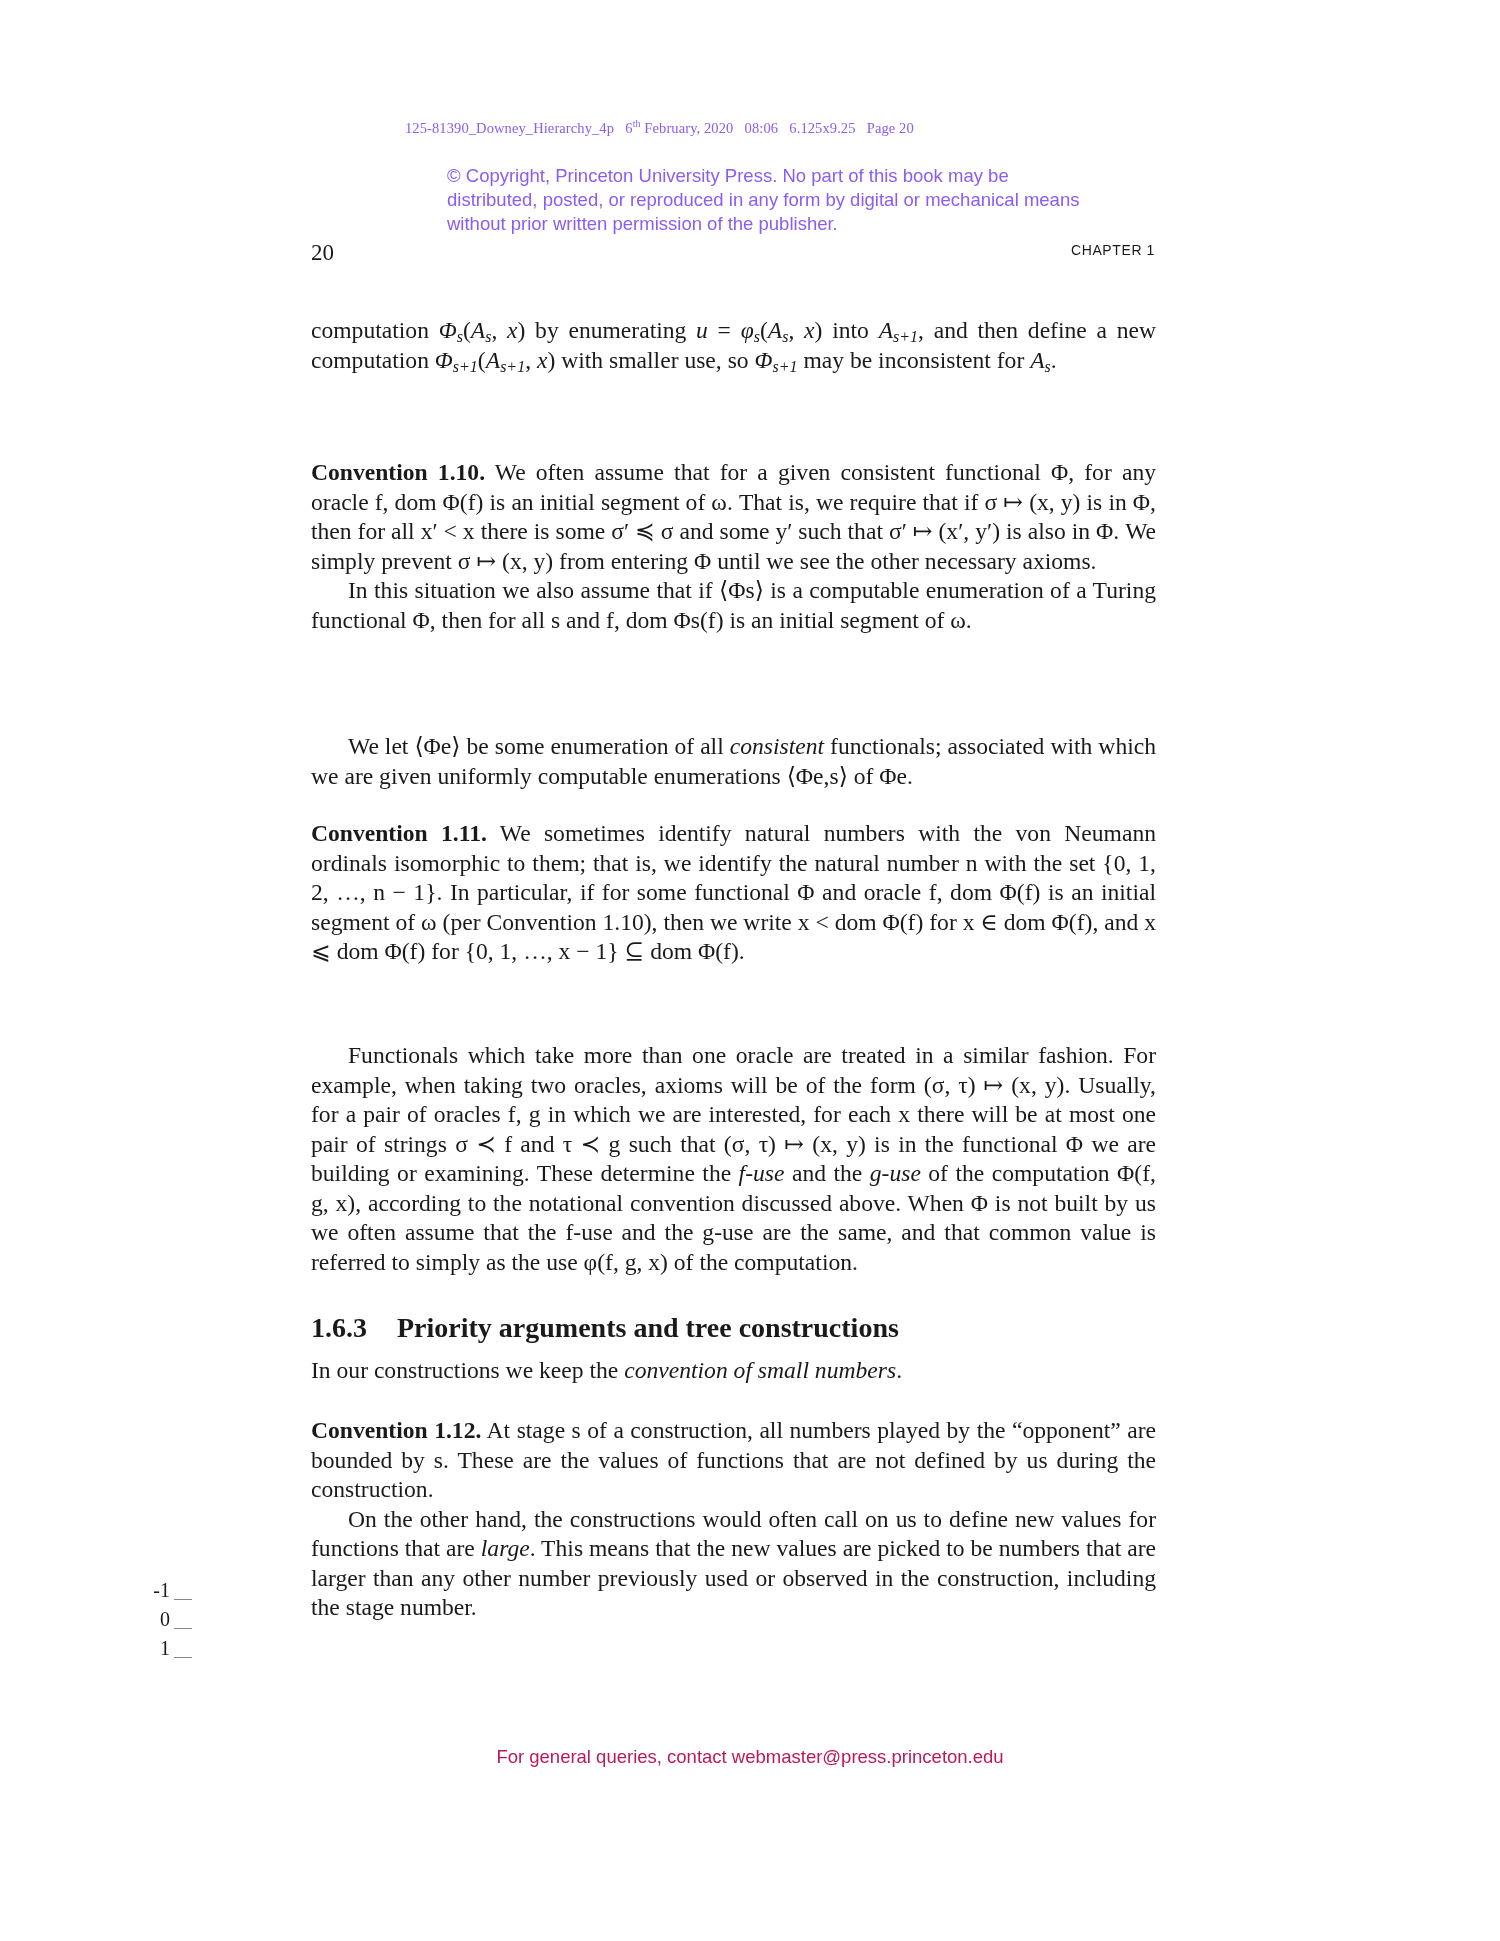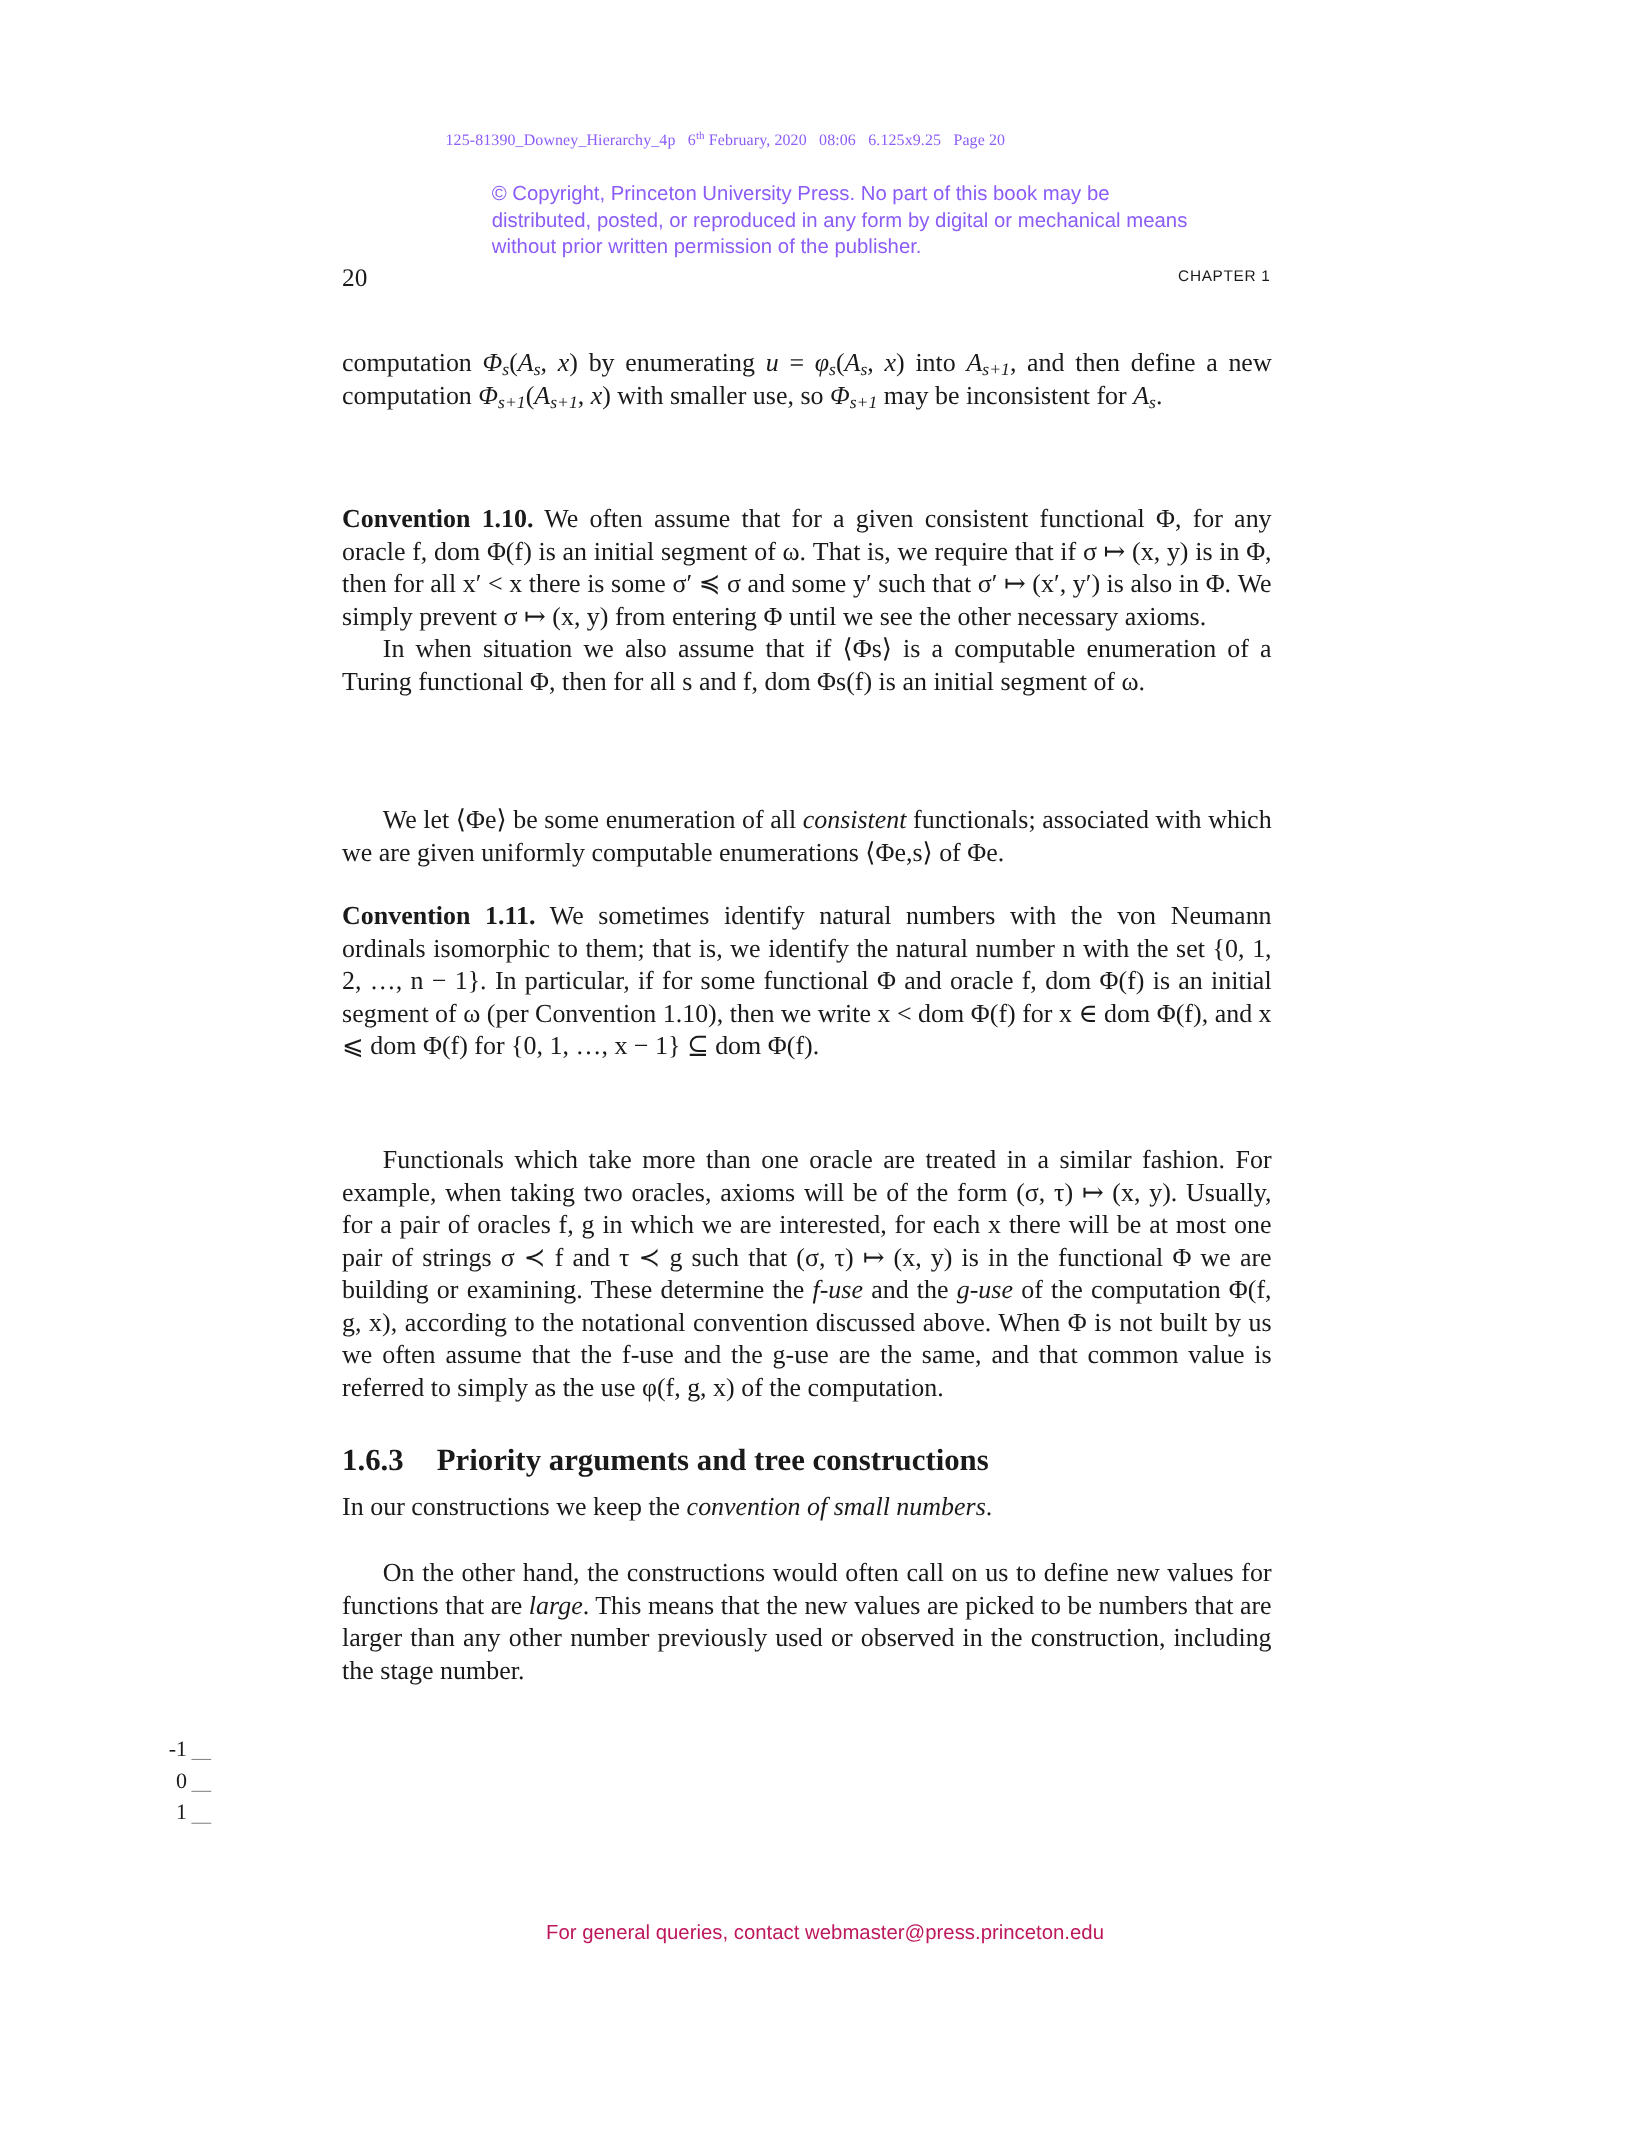--- a/index.html
+++ b/index.html
@@ -43,21 +43,21 @@
 
 <div class="abs page-num lserif">20</div>
 <div class="abs chapter sans">CHAPTER 1</div>
 
 <div class="abs body-text lserif" style="top:316px;">
   <p>computation <span class="m">Φ<sub>s</sub></span>(<span class="m">A<sub>s</sub></span>, <span class="m">x</span>) by enumerating <span class="m">u</span> = <span class="m">φ<sub>s</sub></span>(<span class="m">A<sub>s</sub></span>, <span class="m">x</span>) into <span class="m">A<sub>s+1</sub></span>, and then define a new computation <span class="m">Φ<sub>s+1</sub></span>(<span class="m">A<sub>s+1</sub></span>, <span class="m">x</span>) with smaller use, so <span class="m">Φ<sub>s+1</sub></span> may be inconsistent for <span class="m">A<sub>s</sub></span>.</p>
 </div>
 
 <div class="abs body-text lserif" style="top:434px;margin-top:24px;">
   <p><b>Convention 1.10.</b> <span>We often assume that for a given consistent functional Φ, for any oracle f, dom Φ(f) is an initial segment of ω. That is, we require that if σ ↦ (x, y) is in Φ, then for all x′ &lt; x there is some σ′ ≼ σ and some y′ such that σ′ ↦ (x′, y′) is also in Φ. We simply prevent σ ↦ (x, y) from entering Φ until we see the other necessary axioms.</span></p>
-  <p class="indent">In when situation we also assume that if ⟨Φs⟩ is a computable enumeration of a Turing functional Φ, then for all s and f, dom Φs(f) is an initial segment of ω.</p>
+  <p class="indent">In this situation we also assume that if ⟨Φs⟩ is a computable enumeration of a Turing functional Φ, then for all s and f, dom Φs(f) is an initial segment of ω.</p>
 </div>
 
 <div class="abs body-text lserif" style="top:732px;">
   <p class="indent"><span>We let ⟨Φe⟩ be some enumeration of all </span><i>consistent</i><span> functionals; associated with which we are given uniformly computable enumerations ⟨Φe,s⟩ of Φe.</span></p>
 </div>
 
 <div class="abs body-text lserif" style="top:819px;">
   <p><b>Convention 1.11.</b> <span>We sometimes identify natural numbers with the von Neumann ordinals isomorphic to them; that is, we identify the natural number n with the set {0, 1, 2, …, n − 1}. In particular, if for some functional Φ and oracle f, dom Φ(f) is an initial segment of ω (per Convention 1.10), then we write x &lt; dom Φ(f) for x ∈ dom Φ(f), and x ⩽ dom Φ(f) for {0, 1, …, x − 1} ⊆ dom Φ(f).</span></p>
 </div>
 
@@ -67,20 +67,21 @@
 
 <div class="abs heading lserif">
   <span class="num">1.6.3</span><span>Priority arguments and tree constructions</span>
 </div>
 
 <div class="abs body-text lserif" style="top:1356px;">
   <p><span>In our constructions we keep the </span><i>convention of small numbers</i><span>.</span></p>
 </div>
 
 <div class="abs body-text lserif" style="top:1416px;">
+  <p><b>Convention 1.12.</b> <span>At stage s of a construction, all numbers played by the “opponent” are bounded by s. These are the values of functions that are not defined by us during the construction.</span></p>
   <p class="indent"><span>On the other hand, the constructions would often call on us to define new values for functions that are </span><i>large</i><span>. This means that the new values are picked to be numbers that are larger than any other number previously used or observed in the construction, including the stage number.</span></p>
 </div>
 
 <div class="abs margin-marks lserif">
   <div>-1</div>
   <div>0</div>
   <div>1</div>
 </div>
 
 <div class="abs footer sans">For general queries, contact webmaster@press.princeton.edu</div>

